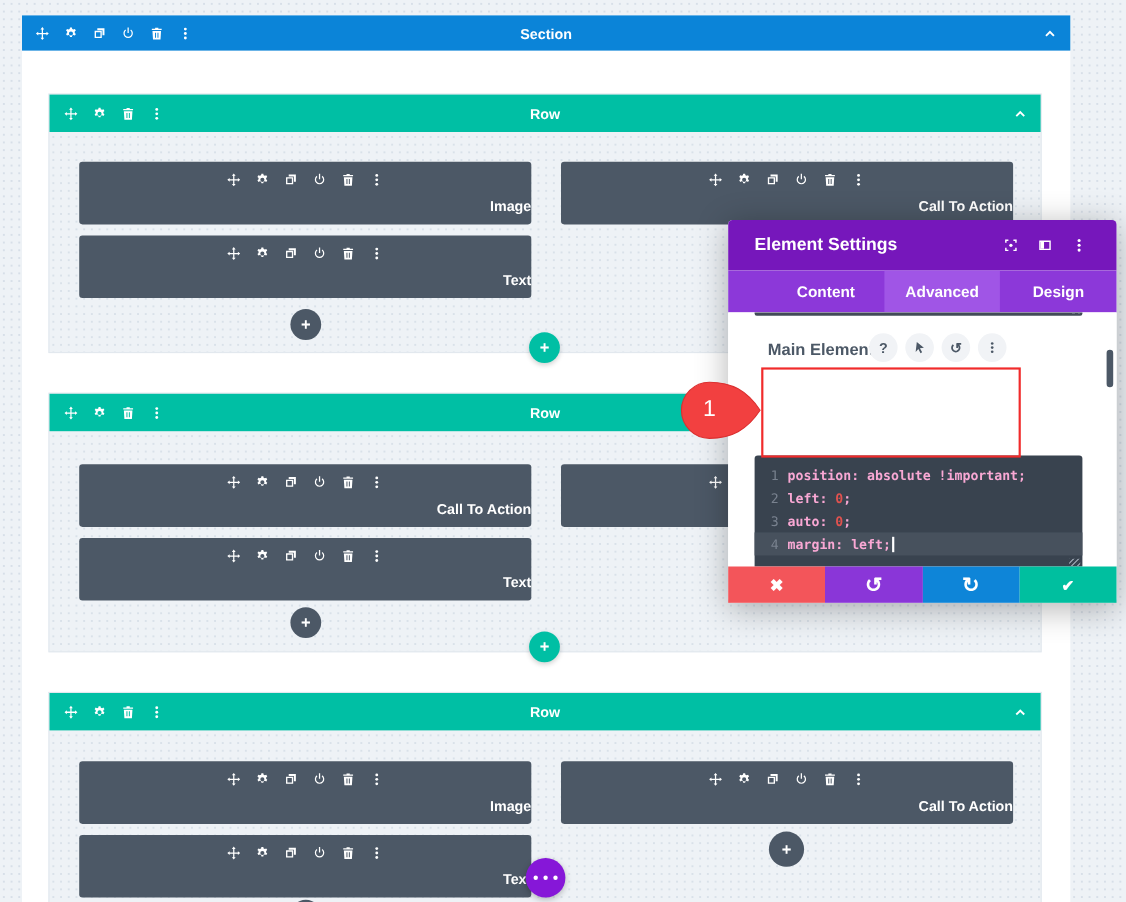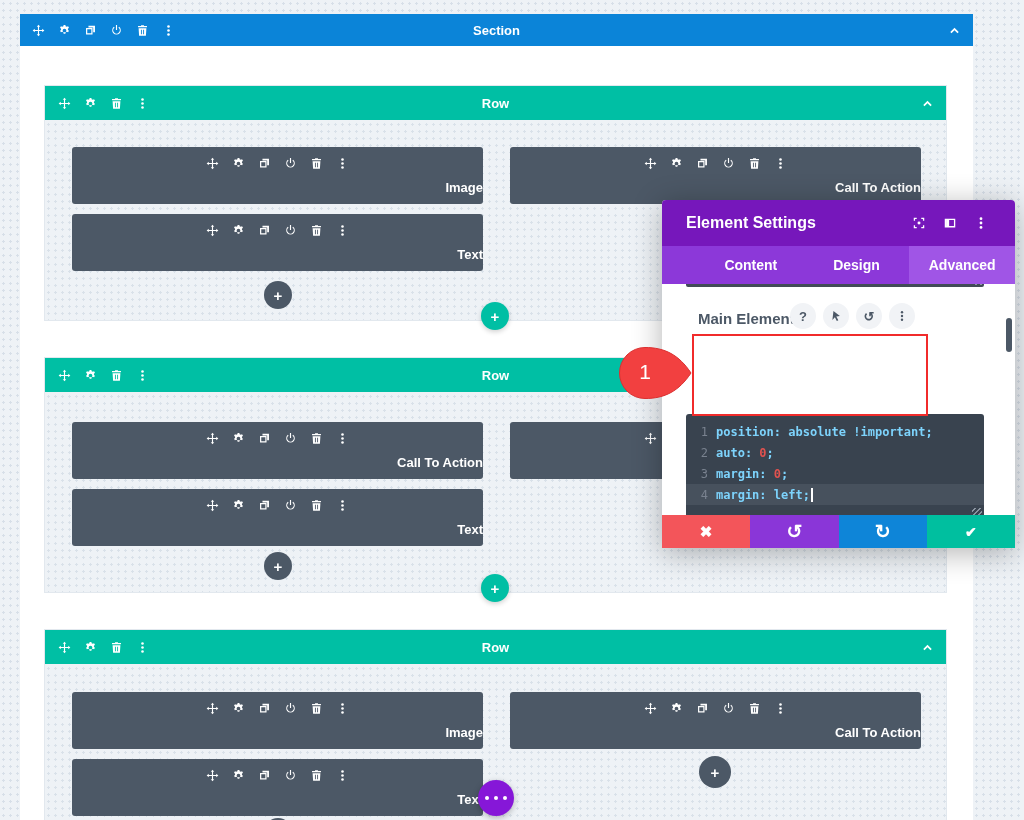--- a/index.html
+++ b/index.html
@@ -62,21 +62,21 @@
   .chips { position:absolute; display:flex; gap:7px; }
   .chip { width:26px; height:26px; border-radius:50%; background:#f1f3f6; color:#4c5866;
     display:flex; align-items:center; justify-content:center; font-size:13px; font-weight:bold; }
   .chip .icon { fill:#4c5866; width:12px; height:12px; }
 
   .codebox { position:absolute; left:24px; top:130px; width:298px; height:106px; background:#39434f;
     border-radius:3px; padding-top:7px; font-family:"DejaVu Sans Mono",monospace; font-size:12px; font-weight:bold; }
   .code-line { display:flex; align-items:center; height:21px; padding-left:8px; white-space:pre; }
   .code-line.active { background:#47515d; }
   .ln { width:14px; text-align:right; margin-right:8px; color:#79828f; font-weight:normal; }
-  .css { color:#7dd3fc; }
+  .css { color:#f9a8d4; }
   .zero { color:#e0524f; }
   .caret { display:inline-block; width:2px; height:14px; background:#fff; margin-left:1px; }
 
   .scroll-thumb { position:absolute; width:6px; height:34px; background:#4c5866; border-radius:3px; }
 
   .modal-footer { position:absolute; left:0; bottom:0; right:0; height:33px; display:flex; }
   .fbtn { flex:1; display:flex; align-items:center; justify-content:center; color:#fff;
     font-size:15px; font-weight:bold; border:none; cursor:pointer; }
   .fbtn.red { background:#f3555a; }
   .fbtn.violet { background:#8a36d8; }
@@ -494,22 +494,22 @@
             <use href="#i-columns"></use>
           </svg>
         <svg class="icon">
             <use href="#i-dots"></use>
           </svg>
       </div>
     </div>
 
     <div class="modal-tabs">
       <div class="tab">Content</div>
+      <div class="tab active">Advanced</div>
       <div class="tab">Design</div>
-      <div class="tab active">Advanced</div>
     </div>
 
     <div class="modal-body">
 
       <div class="darkbox" style="left:24px;top:-4px;width:298px;height:7px;">
         <div class="grip"></div>
       </div>
 
       <div class="field-label" style="left:36px;top:26px;">Main Element</div>
       <div class="chips" style="left:128px;top:19px;">
@@ -522,22 +522,22 @@
         <div class="chip">↺</div>
         <div class="chip">
           <svg class="icon">
               <use href="#i-dots"></use>
             </svg>
         </div>
       </div>
 
       <div class="codebox">
         <div class="code-line"><span class="ln">1</span><span class="css">position: absolute !important;</span><span class="zero"></span><span class="css"></span></div>
-        <div class="code-line"><span class="ln">2</span><span class="css">auto: </span><span class="zero">0</span><span class="css">;</span></div>
-        <div class="code-line"><span class="ln">3</span><span class="css">margin: </span><span class="zero">0</span><span class="css">;</span></div>
+        <div class="code-line"><span class="ln">2</span><span class="css">left: </span><span class="zero">0</span><span class="css">;</span></div>
+        <div class="code-line"><span class="ln">3</span><span class="css">auto: </span><span class="zero">0</span><span class="css">;</span></div>
         <div class="code-line active"><span class="ln">4</span><span class="css">margin: left;</span><span class="zero"></span><span class="css"></span><span class="caret"></span></div>
         <div class="grip"></div>
       </div>
 
       <div class="scroll-thumb" style="right:3px;top:34px;"></div>
 
     </div>
 
     <div class="modal-footer">
       <button class="fbtn red">

